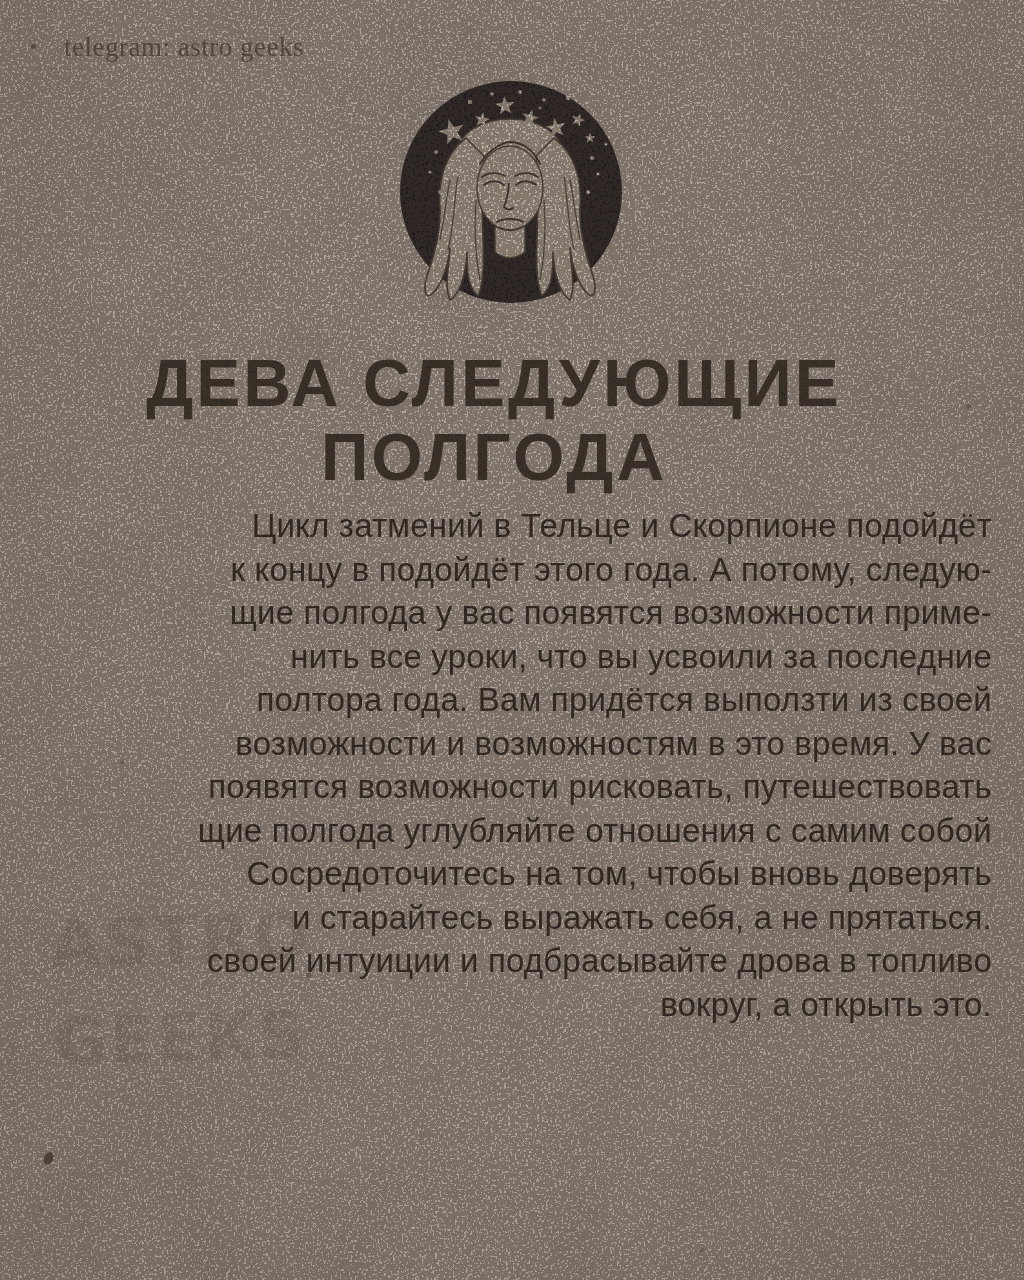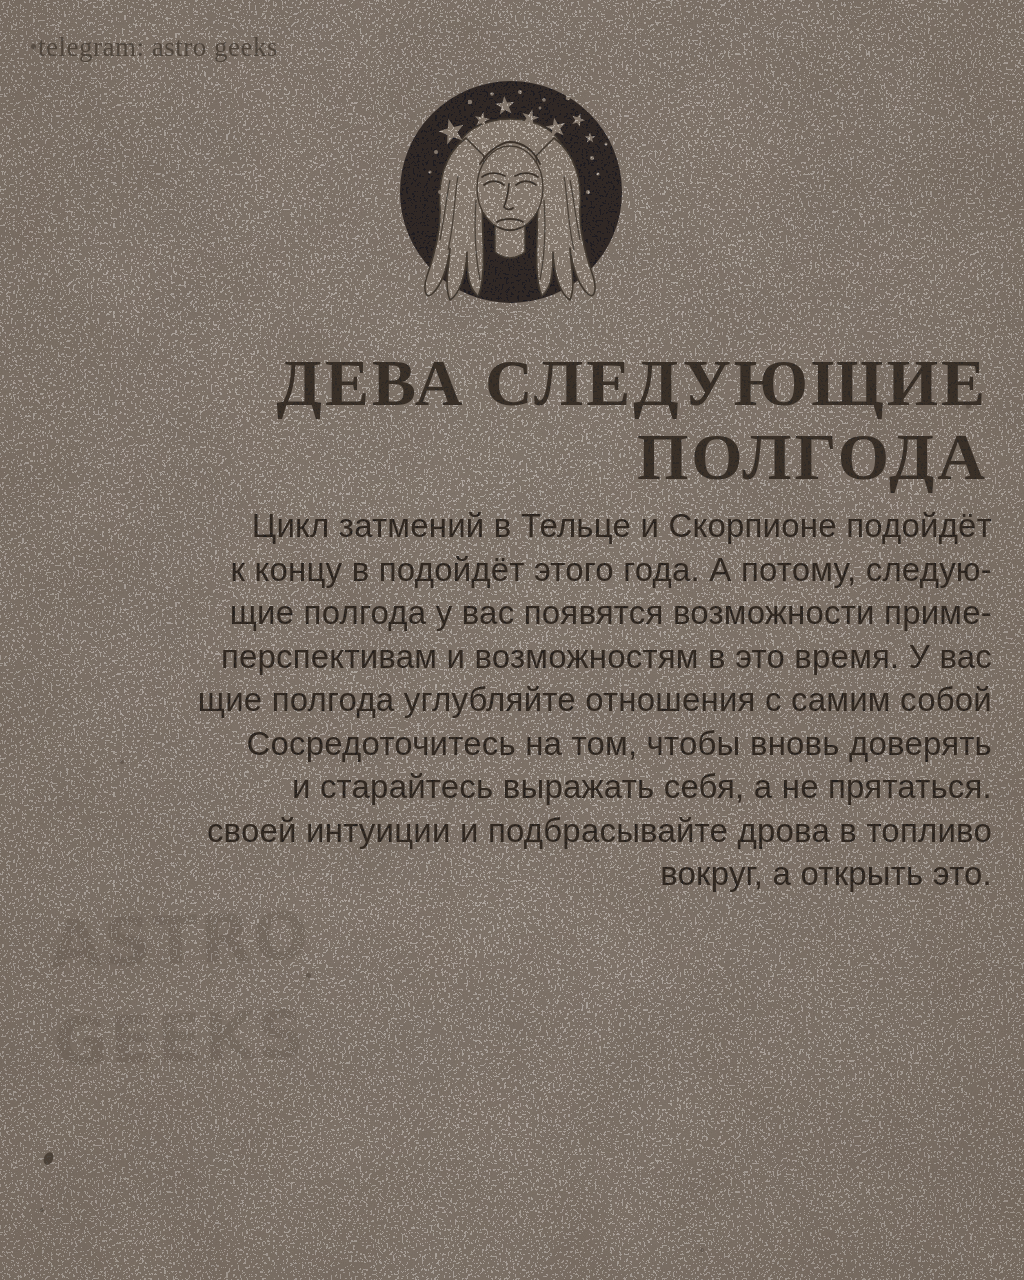--- a/index.html
+++ b/index.html
@@ -6,30 +6,30 @@
   .page{
     position:relative;
     width:1024px;height:1280px;
     margin:0 auto;
     overflow:hidden;
     background:radial-gradient(ellipse at 50% 38%, #c5bbb2 0%, #bdb2a9 55%, #aea399 100%);
     font-family:"Liberation Sans", sans-serif;
   }
   svg.layer{position:absolute;inset:0;pointer-events:none;}
   .tg-watermark{
-    position:absolute;left:38px;top:32px;
+    position:absolute;left:64px;top:32px;
     font-family:"Liberation Serif", serif;
     font-size:27px;color:#56504a;letter-spacing:.5px;opacity:.92;
   }
   .tg-dot{position:absolute;left:31px;top:44px;width:5px;height:5px;border-radius:50%;
     background:#5b554f;opacity:.8;}
   .illu{position:absolute;left:392px;top:80px;width:240px;height:240px;}
   .title{
-    position:absolute;left:0;top:346px;width:988px;text-align:right;
-    font-family:Liberation Serif, serif;font-weight:700;
+    position:absolute;left:0;top:346px;width:988px;text-align:center;
+    font-family:Liberation Sans, sans-serif;font-weight:700;
     font-size:66px;line-height:74px;letter-spacing:3px;color:#332e2a;
   }
   .body-text{
     position:absolute;left:32px;top:504px;width:960px;text-align:right;
     font-size:33px;line-height:43.5px;color:#262220;letter-spacing:.2px;
   }
   .bline{white-space:nowrap;}
   .brand-watermark{
     position:absolute;left:52px;top:892px;
     font-family:"DejaVu Sans", sans-serif;font-weight:900;
@@ -139,21 +139,24 @@
 
   <div class="title">
     <div>ДЕВА СЛЕДУЮЩИЕ</div>
     <div>ПОЛГОДА</div>
   </div>
 
   <div class="body-text">
     <div class="bline">Цикл затмений в Тельце и Скорпионе подойдёт</div>
     <div class="bline">к концу в подойдёт этого года. А потому, следую-</div>
     <div class="bline">щие полгода у вас появятся возможности приме-</div>
-    <div class="bline">перспективам и возможностям в это время. У вас</div>
+    <div class="bline">нить все уроки, что вы усвоили за последние</div>
+    <div class="bline">полтора года. Вам придётся выползти из своей</div>
+    <div class="bline">возможности и возможностям в это время. У вас</div>
+    <div class="bline">появятся возможности рисковать, путешествовать</div>
     <div class="bline">щие полгода углубляйте отношения с самим собой</div>
     <div class="bline">Сосредоточитесь на том, чтобы вновь доверять</div>
     <div class="bline">и старайтесь выражать себя, а не прятаться.</div>
     <div class="bline">своей интуиции и подбрасывайте дрова в топливо</div>
     <div class="bline">вокруг, а открыть это.</div>
   </div>
 
   <svg class="layer" width="1024" height="1280" style="z-index:5">
     <filter id="grain">
         <feTurbulence type="fractalNoise" baseFrequency="0.9" numOctaves="2" seed="7" stitchTiles="stitch"></feTurbulence>

